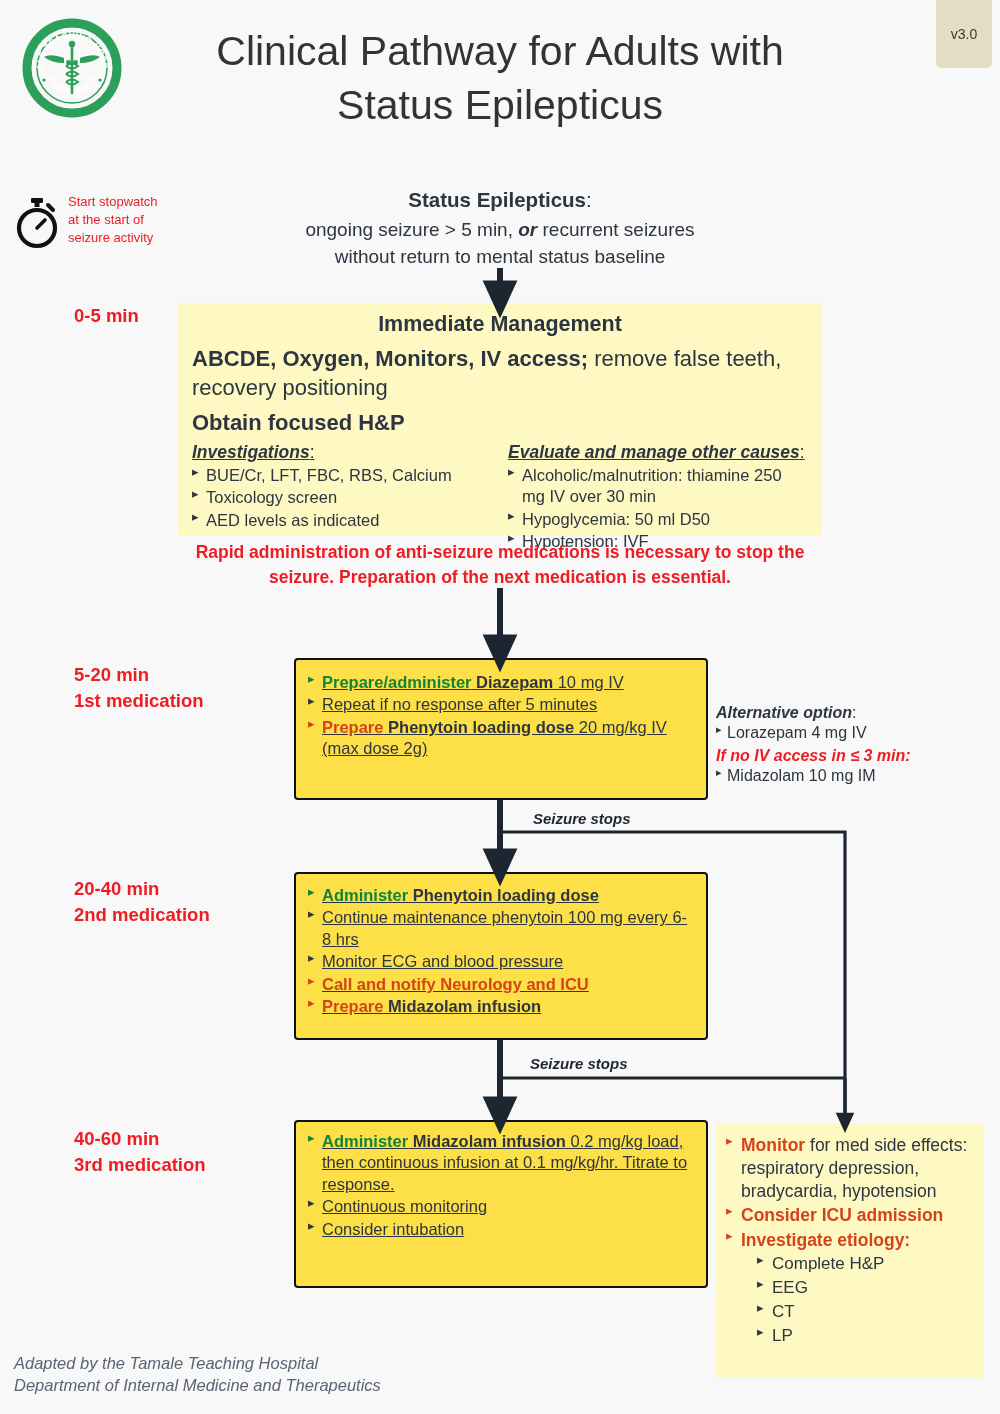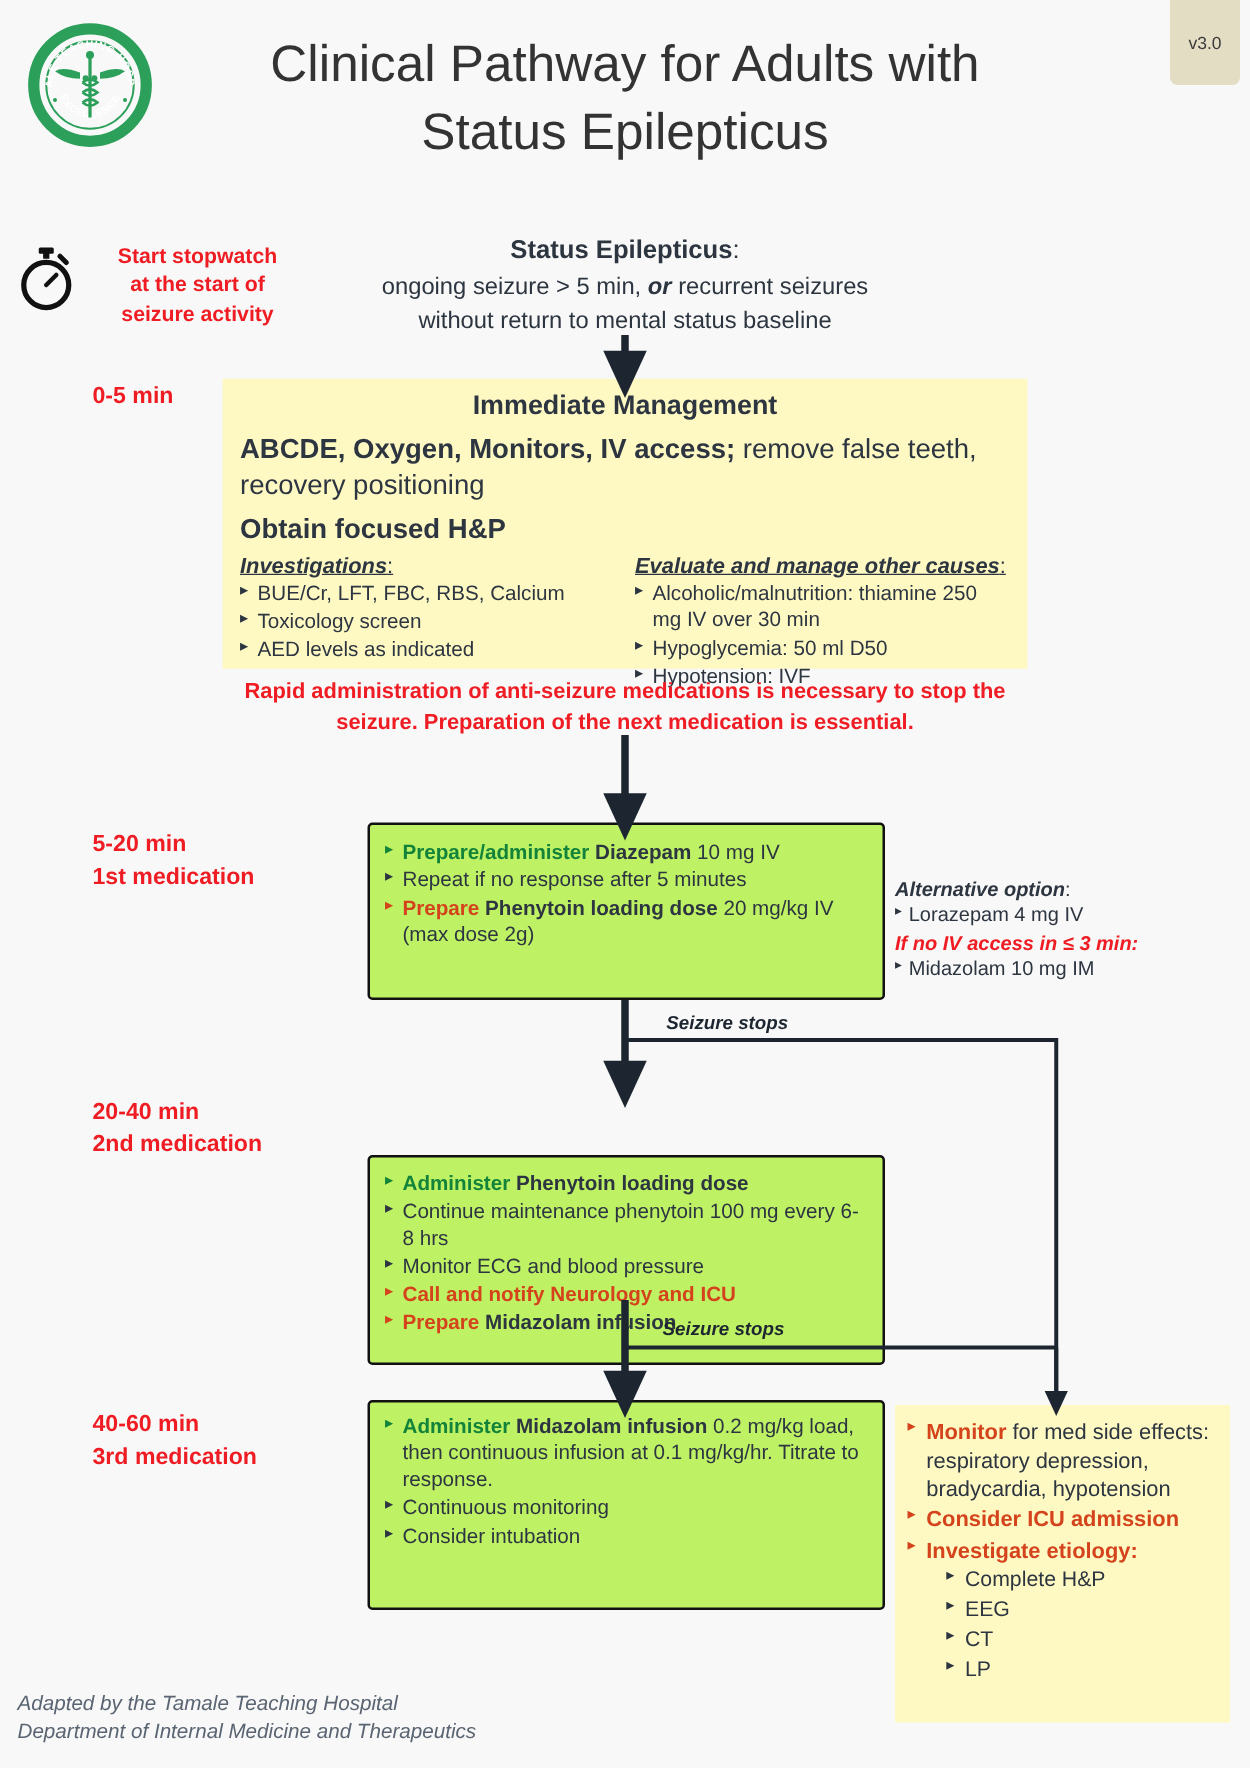--- a/index.html
+++ b/index.html
@@ -24,21 +24,21 @@
   .main-title {
     position: absolute; left: 170px; top: 24px; width: 660px;
     text-align: center; font-size: 41px; line-height: 1.32;
     font-weight: 400; color: #333333;
   }
 
   
   .stopwatch-icon { position: absolute; left: 12px; top: 196px; width: 50px; height: 54px; }
   .stopwatch-note {
     position: absolute; left: 68px; top: 193px; width: 180px;
-    color: #ef1c24; font-weight: bold; font-size: 17px; line-height: 1.37; text-align: center;
+    color: #ef1c24; font-weight: normal; font-size: 13px; line-height: 1.37;
   }
 
   
   .definition {
     position: absolute; left: 265px; top: 186px; width: 470px;
     text-align: center; font-size: 19px; line-height: 1.38;
   }
   .definition .dtitle { font-weight: bold; font-size: 20.5px; }
   .definition .dtitle .colon { font-weight: normal; }
   .definition .dbody { margin-top: 3px; }
@@ -51,22 +51,22 @@
   .t1 { left: 74px; top: 303px; }
   .t2 { left: 74px; top: 662px; }
   .t3 { left: 74px; top: 876px; }
   .t4 { left: 74px; top: 1126px; }
 
   
   .box-orange {
     position: absolute; background: #fef9c3;
   }
   .box-white {
-    position: absolute; background: #bef264;
-    border: 2.5px solid #111; border-radius: 4px;
+    position: absolute; background: #fde047;
+    border: 2.5px solid #111; border-radius: 4px; text-decoration: underline;
   }
 
   #immediate-box { left: 178px; top: 303px; width: 644px; height: 232px; padding: 9px 14px 8px 14px; }
   .imm-title { text-align: center; font-size: 21.5px; font-weight: bold; margin-bottom: 7px; }
   .imm-line { font-size: 22px; line-height: 1.33; margin-bottom: 5px; }
   .imm-line b { font-weight: bold; }
   .imm-cols { display: flex; gap: 16px; margin-top: 3px; }
   .imm-col { flex: 1; }
   .imm-col.left { flex: 0 0 300px; }
   .sub-head { font-style: italic; font-weight: bold; font-size: 17.5px; text-decoration: underline; margin-bottom: 2px; }
@@ -86,21 +86,21 @@
 
   
   .red-warning {
     position: absolute; left: 178px; top: 540px; width: 644px;
     text-align: center; color: #ef1c24; font-weight: bold;
     font-size: 17.5px; line-height: 1.42;
   }
 
   
   #med1-box { left: 294px; top: 658px; width: 414px; height: 142px; padding: 12px 12px 10px 12px; }
-  #med2-box { left: 294px; top: 924px; width: 414px; height: 168px; padding: 11px 12px 9px 12px; }
+  #med2-box { left: 294px; top: 872px; width: 414px; height: 168px; padding: 11px 12px 9px 12px; }
   #med3-box { left: 294px; top: 1120px; width: 414px; height: 168px; padding: 9px 12px 9px 12px; }
   #monitor-box { left: 716px; top: 1124px; width: 268px; height: 254px; padding: 10px 12px 10px 10px; }
 
   .med-list li { font-size: 17.5px; line-height: 1.32; margin-bottom: 2px; }
   .green-b { color: #13833a; font-weight: bold; }
   .orange-b { color: #d4431c; font-weight: bold; }
   .dark-b { font-weight: bold; color: #2d3540; }
   .refractory-title { text-align: center; font-size: 21px; font-weight: bold; margin-bottom: 3px; }
 
   

